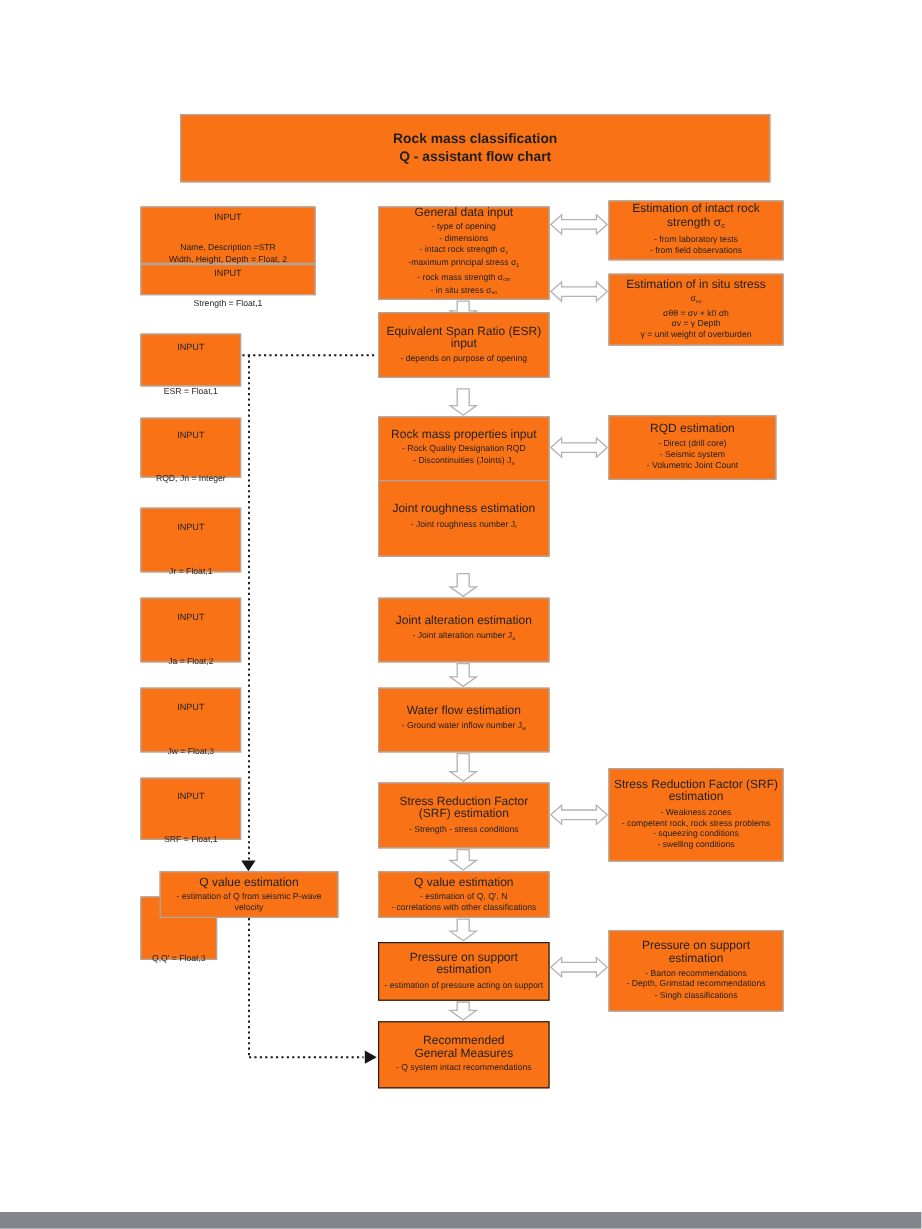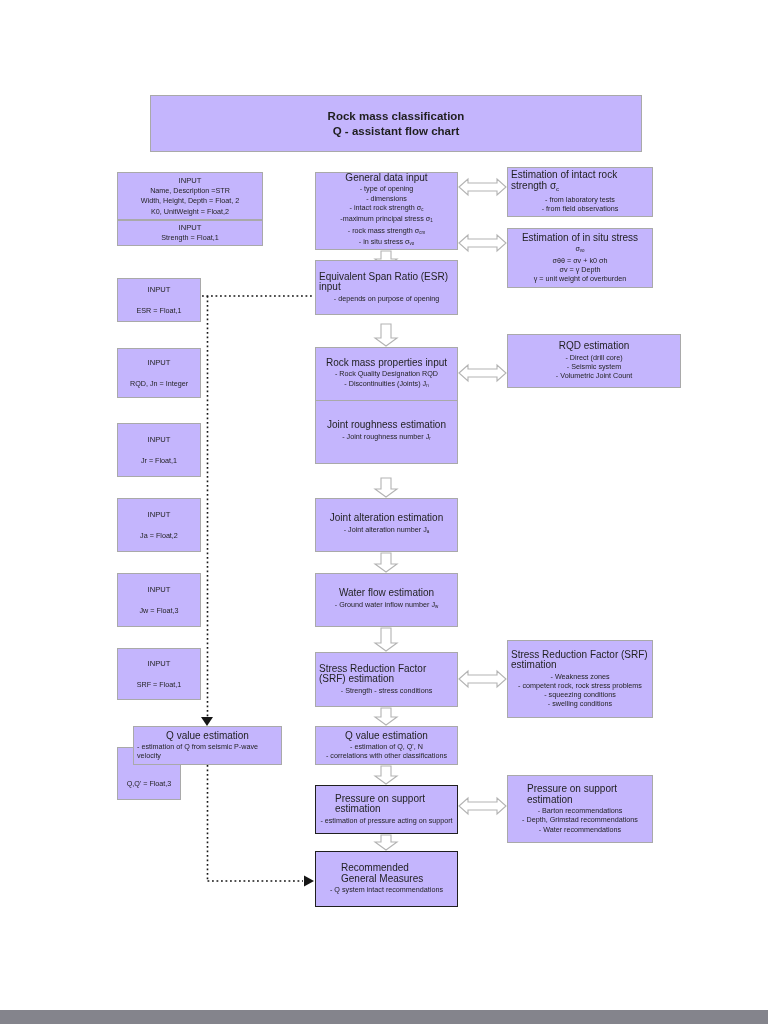--- a/index.html
+++ b/index.html
@@ -1,25 +1,25 @@
 <!DOCTYPE html>
 <html><head>
 <meta charset="utf-8">
 <style>
   *{margin:0;padding:0;box-sizing:border-box}
   html,body{width:768px;height:1024px;overflow:hidden;background:#fff}
   body{font-family:"Liberation Sans", sans-serif;}
   .page{position:relative;width:768px;height:1024px;background:#fff}
   .overlay{position:absolute;left:0;top:0;pointer-events:none}
-  .box{position:absolute;background:#c4b5fd;border:1px solid #a9a9a9;color:#1f1f1f;
+  .box{position:absolute;background:#f97316;border:1px solid #a9a9a9;color:#1f1f1f;
        display:flex;flex-direction:column;justify-content:center;align-items:center;
-       text-align:left;padding:2px 3px}
+       text-align:center;padding:2px 3px}
   .bt{font-size:10px;line-height:10.5px;margin-bottom:1px}
   .bl{font-size:7.2px;line-height:9.2px}
-  .inbox .bt{font-size:7.6px;line-height:9px;margin:0}
+  .inbox .bt{font-size:7.6px;line-height:9px;margin:15px}
   .spread{gap:12px}
   .tight{gap:1px}
   .bold-border{border:1.8px solid #1f1f1f}
   .title-box{font-weight:bold;font-size:11.5px;line-height:15px}
   .narrow{padding-left:16px;padding-right:16px}
   .narrow2{padding-left:22px;padding-right:22px}
   sub{font-size:0.62em;vertical-align:-0.3em}
   .holl{fill:#ffffff;stroke:#b3b3b3;stroke-width:1.1}
   .dot{stroke:#161616;stroke-width:1.6;stroke-dasharray:1.8 2.7;fill:none}
   .solid{fill:#161616;stroke:none}
@@ -158,34 +158,34 @@
     <div class="bl">- from laboratory tests</div>
     <div class="bl">- from field observations</div>
   </div>
   <div class="box" style="left:507px;top:228px;width:146px;height:60px">
     <div class="bt">Estimation of in situ stress</div>
     <div class="bl">σ<sub>vo</sub></div>
     <div class="bl">σθθ = σv + k0 σh</div>
     <div class="bl">σv = γ Depth</div>
     <div class="bl">γ = unit weight of overburden</div>
   </div>
-  <div class="box" style="left:507px;top:334px;width:174px;height:54px">
+  <div class="box" style="left:507px;top:346px;width:140px;height:54px">
     <div class="bt">RQD estimation</div>
     <div class="bl">- Direct (drill core)</div>
     <div class="bl">- Seismic system</div>
     <div class="bl">- Volumetric Joint Count</div>
   </div>
   <div class="box" style="left:507px;top:640px;width:146px;height:78px">
     <div class="bt">Stress Reduction Factor (SRF) estimation</div>
     <div class="bl">- Weakness zones</div>
     <div class="bl">- competent rock, rock stress problems</div>
     <div class="bl">- squeezing conditions</div>
     <div class="bl">- swelling conditions</div>
   </div>
   <div class="box" style="left:507px;top:775px;width:146px;height:68px">
     <div class="bt narrow">Pressure on support estimation</div>
     <div class="bl">- Barton recommendations</div>
     <div class="bl">- Depth, Grimstad recommendations</div>
-    <div class="bl">- Water recommendations</div>
+    <div class="bl">- Singh classifications</div>
   </div>
 
   <div class="bottom-bar"></div>
 </div>
 
 </body></html>

